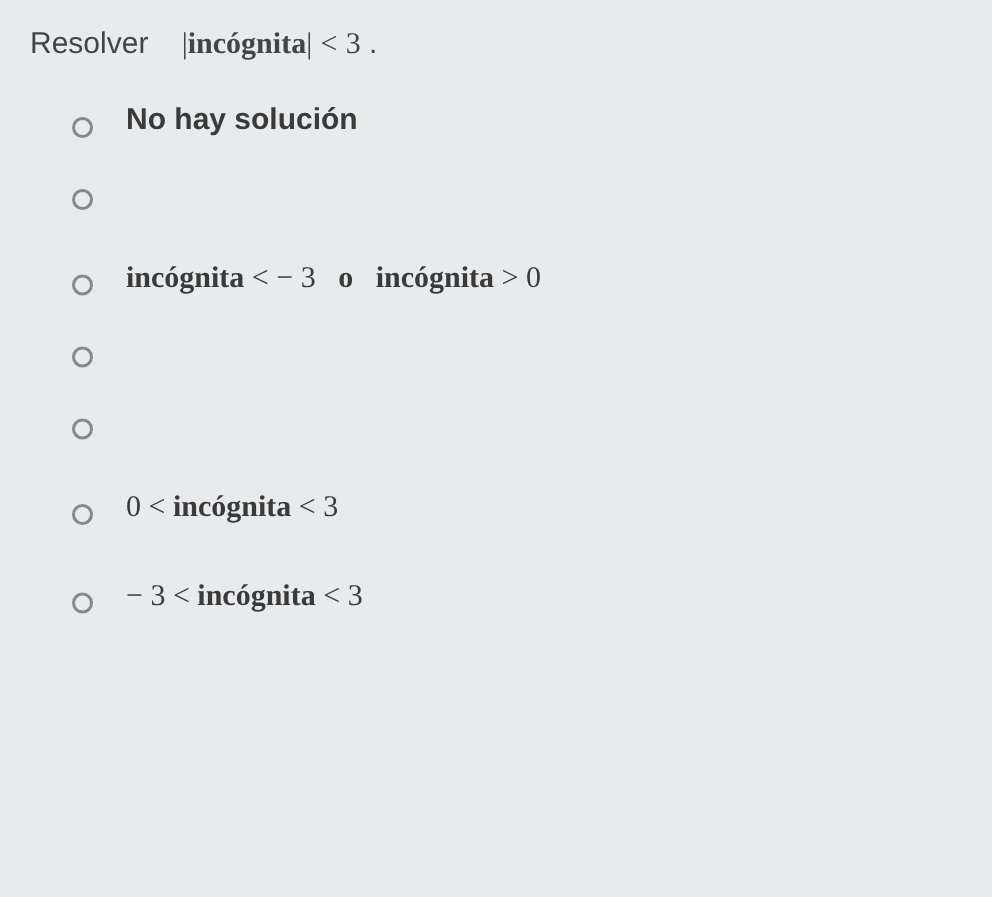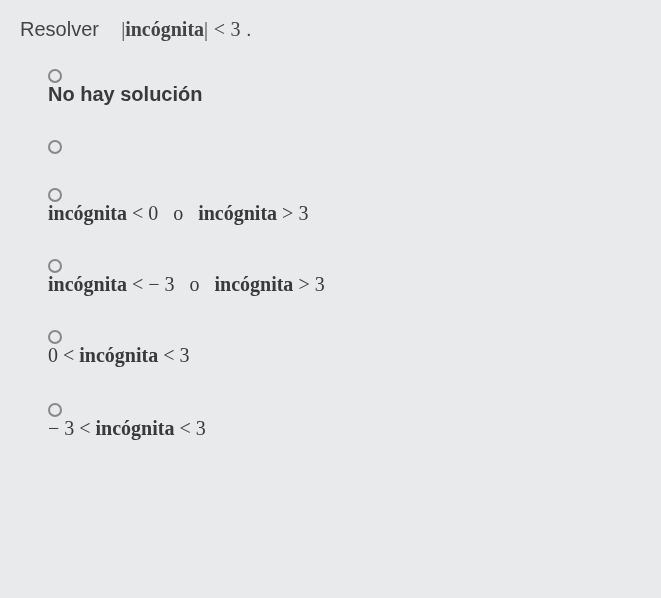--- a/index.html
+++ b/index.html
@@ -25,25 +25,24 @@
       font-weight: bold;
     }
     .math {
       font-family: 'Times New Roman', serif;
     }
     .options {
       padding-left: 28px;
     }
     .option {
       display: flex;
-      align-items: flex-start;
+      align-items: flex-end;
       margin-bottom: 34px;
       font-size: 20px;
       color: #3a3a3a;
-      flex-direction: column;
     }
     .option:last-child {
       margin-bottom: 0;
     }
     .radio {
       width: 14px;
       height: 14px;
       border: 2px solid #888;
       border-radius: 50%;
       margin-right: 22px;
@@ -76,50 +75,42 @@
 
   <div class="option">
     <div class="radio"></div>
     <span class="plain-text" style="font-weight:600;">No hay solución</span>
   </div>
 
   <div class="option">
     <div class="radio"></div>
   </div>
 
-
-  <div class="option">
-    <div class="radio"></div>
-    <span class="option-label">
-      <span class="math-italic">incógnita</span>
-      <span class="math">&lt;</span>
-      <span class="math">0</span>
-      <span>&nbsp;</span>
-      <span class="math">o</span>
-      <span>&nbsp;</span>
-      <span class="math-italic">incógnita</span>
-      <span class="math">&gt;</span>
-      <span class="math">3</span>
-    </span>
-  </div>
-
   <div class="option">
     <div class="radio"></div>
     <span class="option-label">
       <span class="math-italic">incógnita</span>
       <span class="math">&lt;</span>
       <span class="math">−</span>
       <span class="math">3</span>
       <span>&nbsp;</span>
-      <span class="math">o</span>
+      <span class="math" style="font-weight:bold;">o</span>
       <span>&nbsp;</span>
       <span class="math-italic">incógnita</span>
       <span class="math">&gt;</span>
-      <span class="math">3</span>
+      <span class="math">0</span>
     </span>
+  </div>
+
+  <div class="option">
+    <div class="radio"></div>
+  </div>
+
+  <div class="option">
+    <div class="radio"></div>
   </div>
 
 
   <div class="option">
     <div class="radio"></div>
     <span class="option-label">
       <span class="math">0</span>
       <span class="math">&lt;</span>
       <span class="math-italic">incógnita</span>
       <span class="math">&lt;</span>

